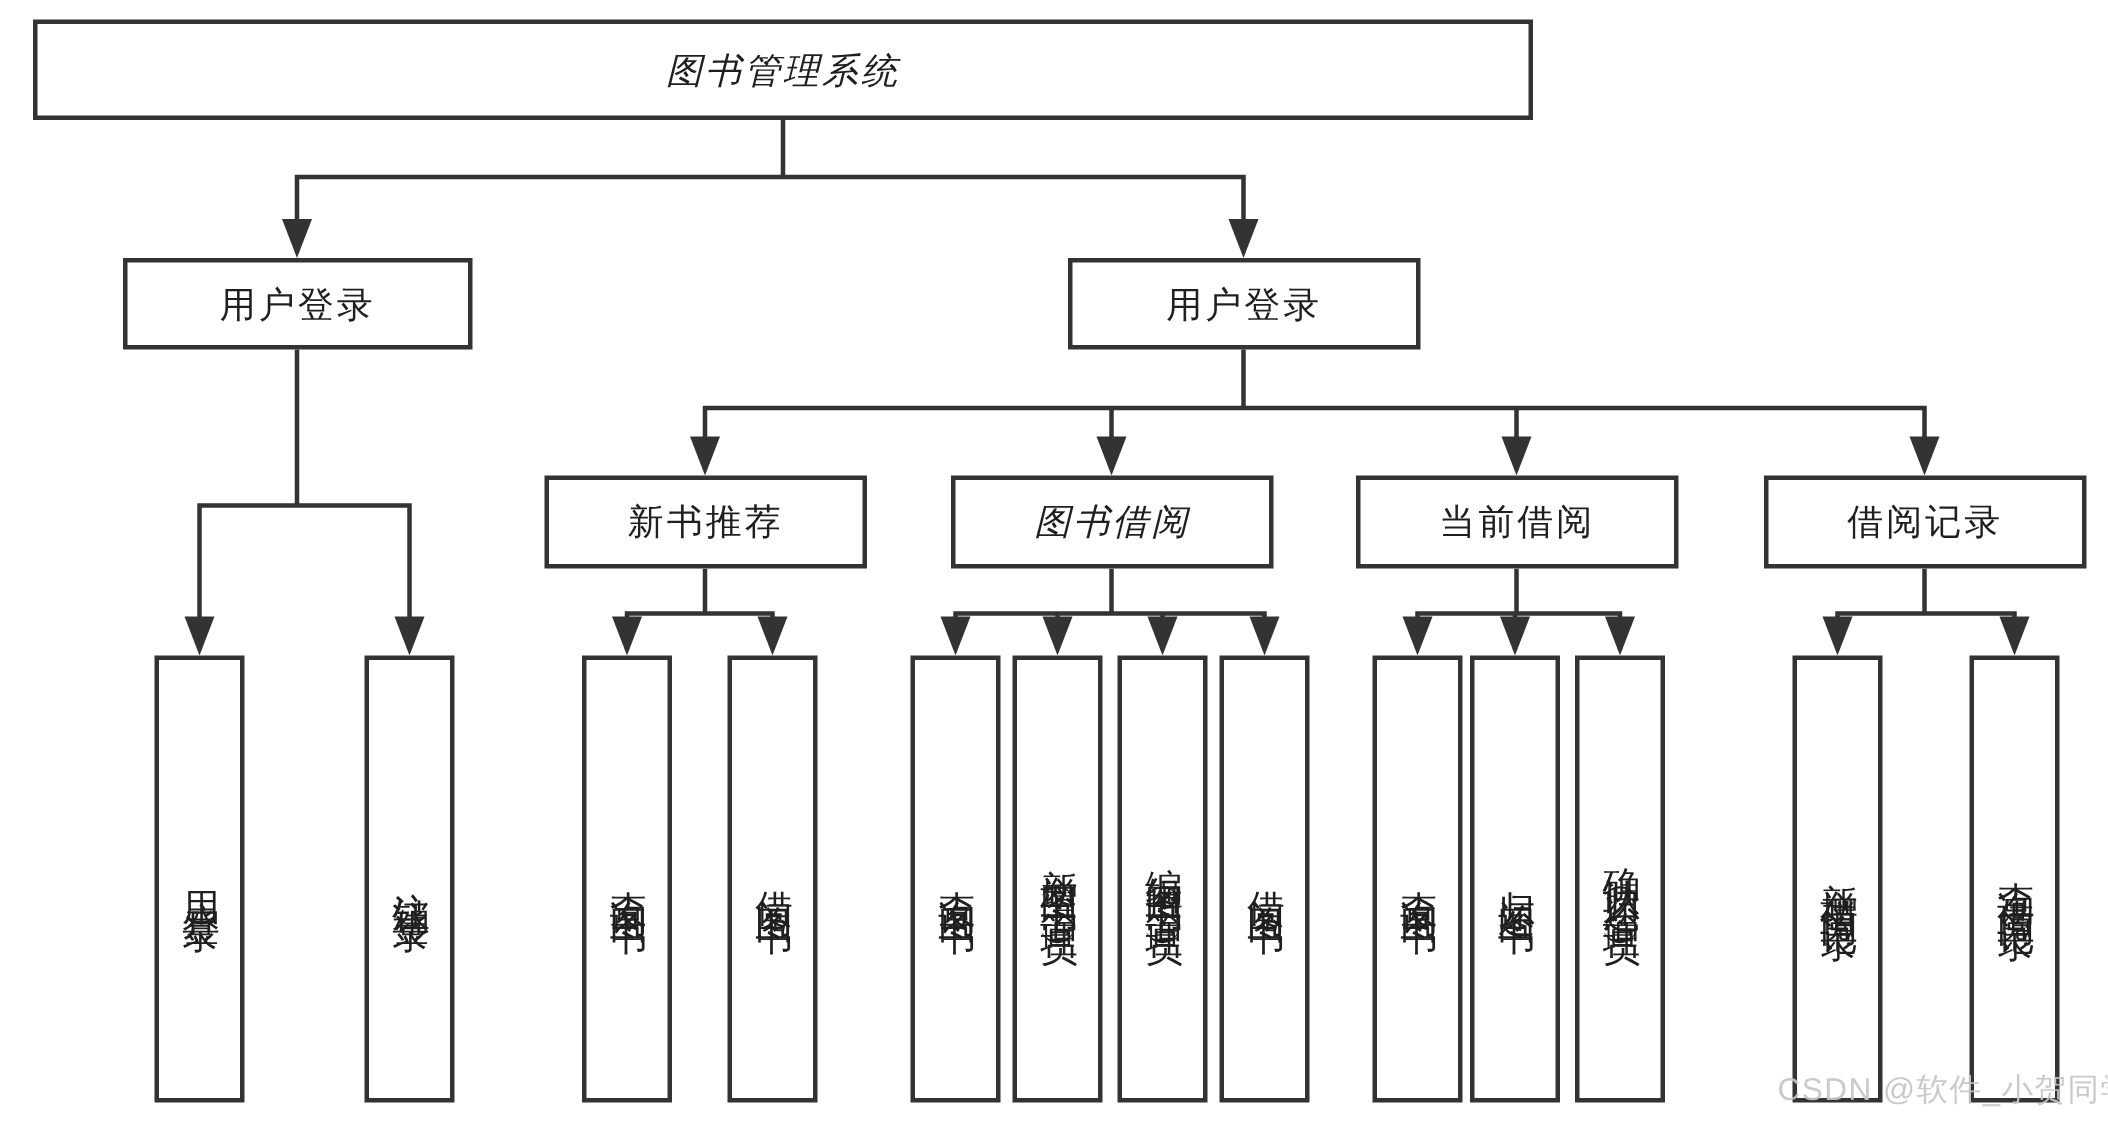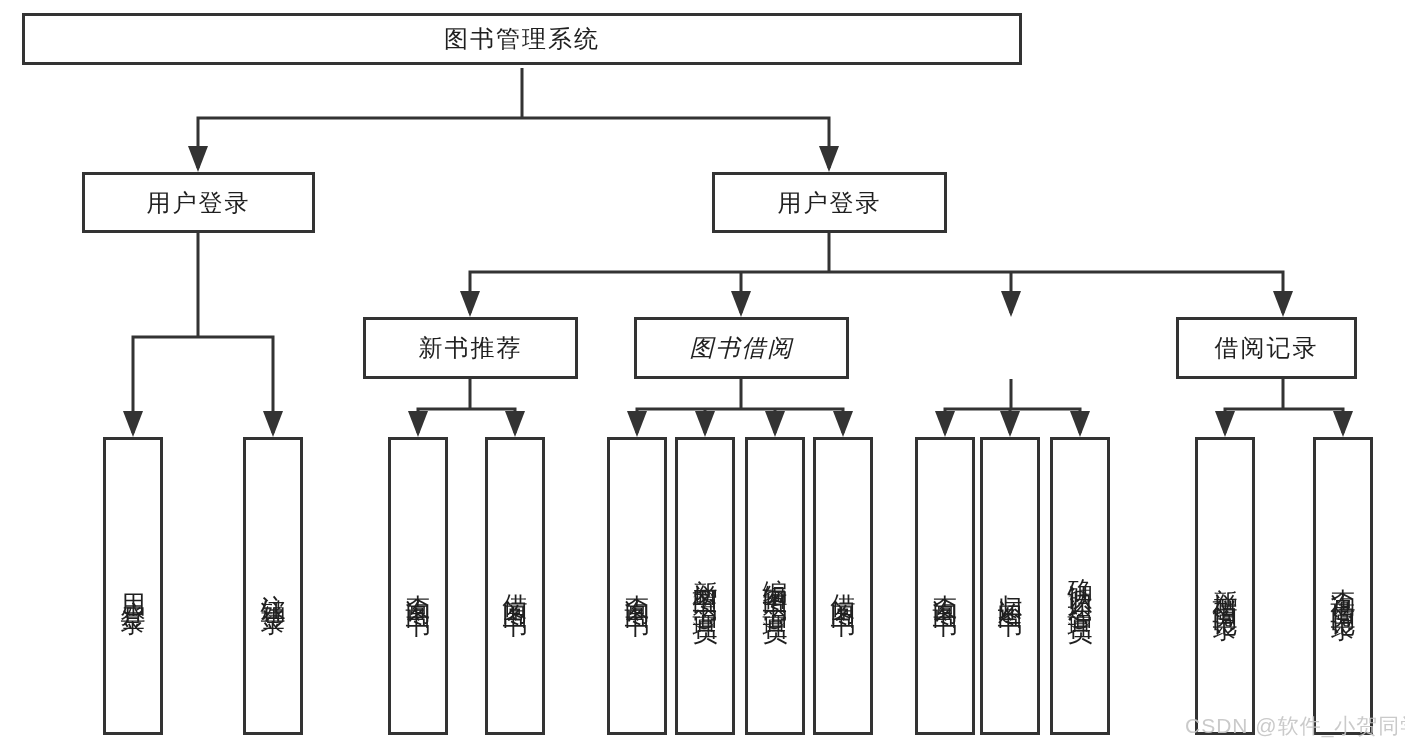--- a/index.html
+++ b/index.html
@@ -70,38 +70,41 @@
     <path d="M1011,379 L1011,409 M945,433 L945,409 L1080,409 L1080,433 M1010,409 L1010,433"></path>
     <polygon points="935,411 955,411 945,437"></polygon>
     <polygon points="1000,411 1020,411 1010,437"></polygon>
     <polygon points="1070,411 1090,411 1080,437"></polygon>
 
     <path d="M1283,379 L1283,409 M1225,433 L1225,409 L1343,409 L1343,433"></path>
     <polygon points="1215,411 1235,411 1225,437"></polygon>
     <polygon points="1333,411 1353,411 1343,437"></polygon>
   </svg>
 
-  <div class="box root-box" style="left:22px;top:13px;width:1000px;height:52px;">
+  <div class="box root-box" style="left:22px;top:13px;width:1000px;height:67px;font-style:italic;">
     <span class="h-label">图书管理系统</span>
   </div>
 
   <div class="box" style="left:82px;top:172px;width:233px;height:61px;">
     <span class="h-label">用户登录</span>
   </div>
   <div class="box" style="left:712px;top:172px;width:235px;height:61px;">
     <span class="h-label">用户登录</span>
   </div>
 
   <div class="box" style="left:363px;top:317px;width:215px;height:62px;">
     <span class="h-label">新书推荐</span>
   </div>
   <div class="box" style="left:634px;top:317px;width:215px;height:62px;font-style:italic;">
     <span class="h-label">图书借阅</span>
   </div>
-  <div class="box" style="left:1176px;top:317px;width:181px;height:62px;">
+  <div class="box" style="left:904px;top:317px;width:215px;height:62px;">
+    <span class="h-label">当前借阅</span>
+  </div>
+  <div class="box" style="left:1176px;top:317px;width:215px;height:62px;">
     <span class="h-label">借阅记录</span>
   </div>
 
   <div class="box leaf" style="left:103px;top:437px;width:60px;height:298px;">
     <span>用户登录</span>
   </div>
   <div class="box leaf" style="left:243px;top:437px;width:60px;height:298px;">
     <span>注销登录</span>
   </div>
 

